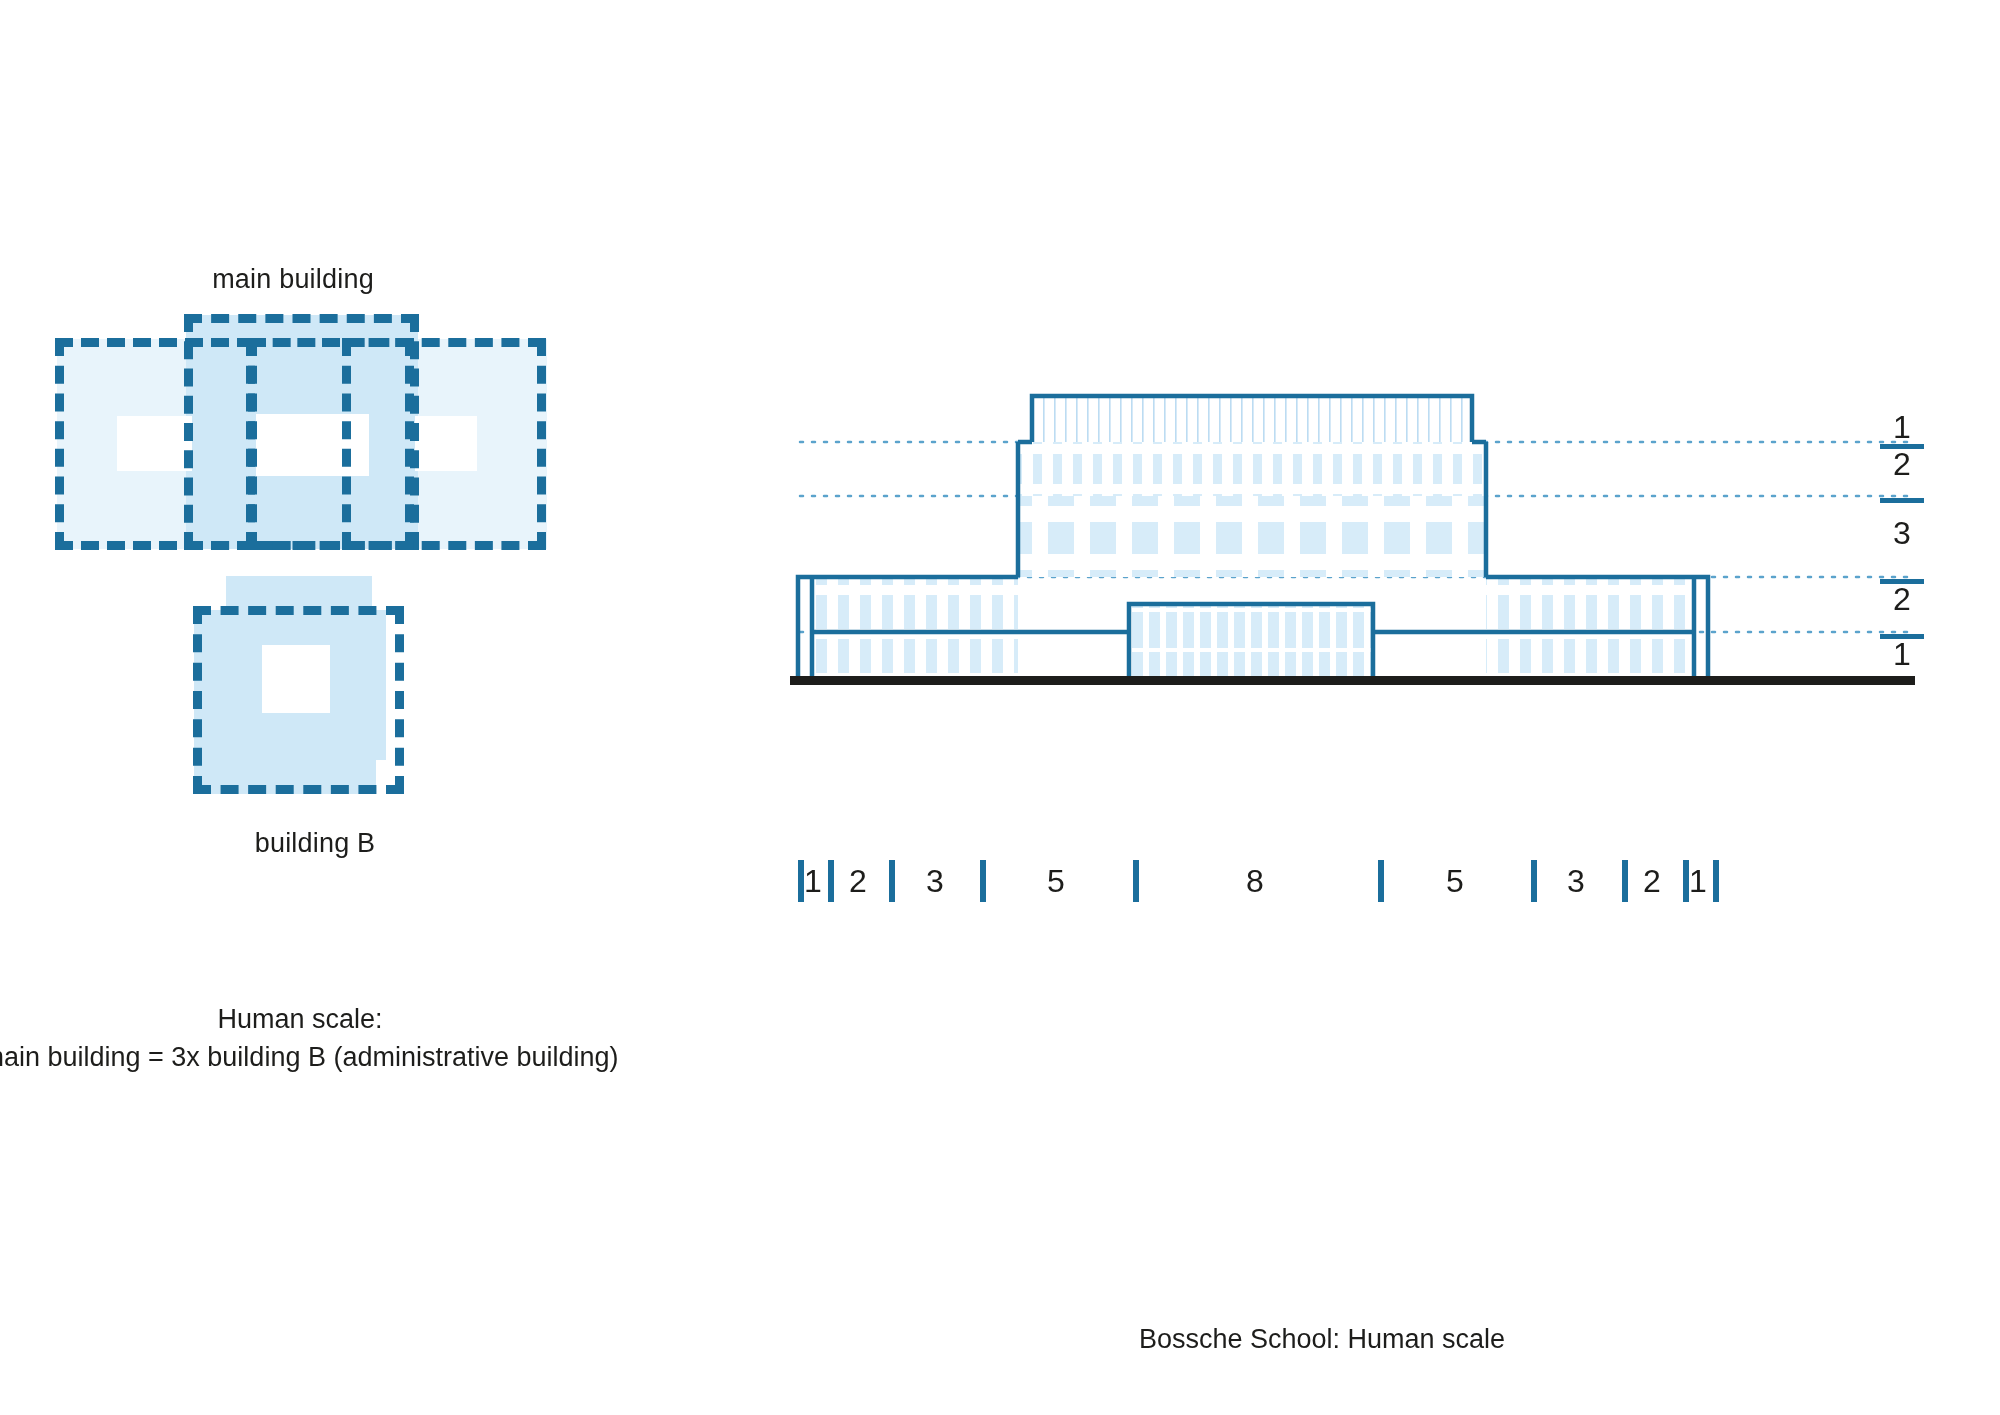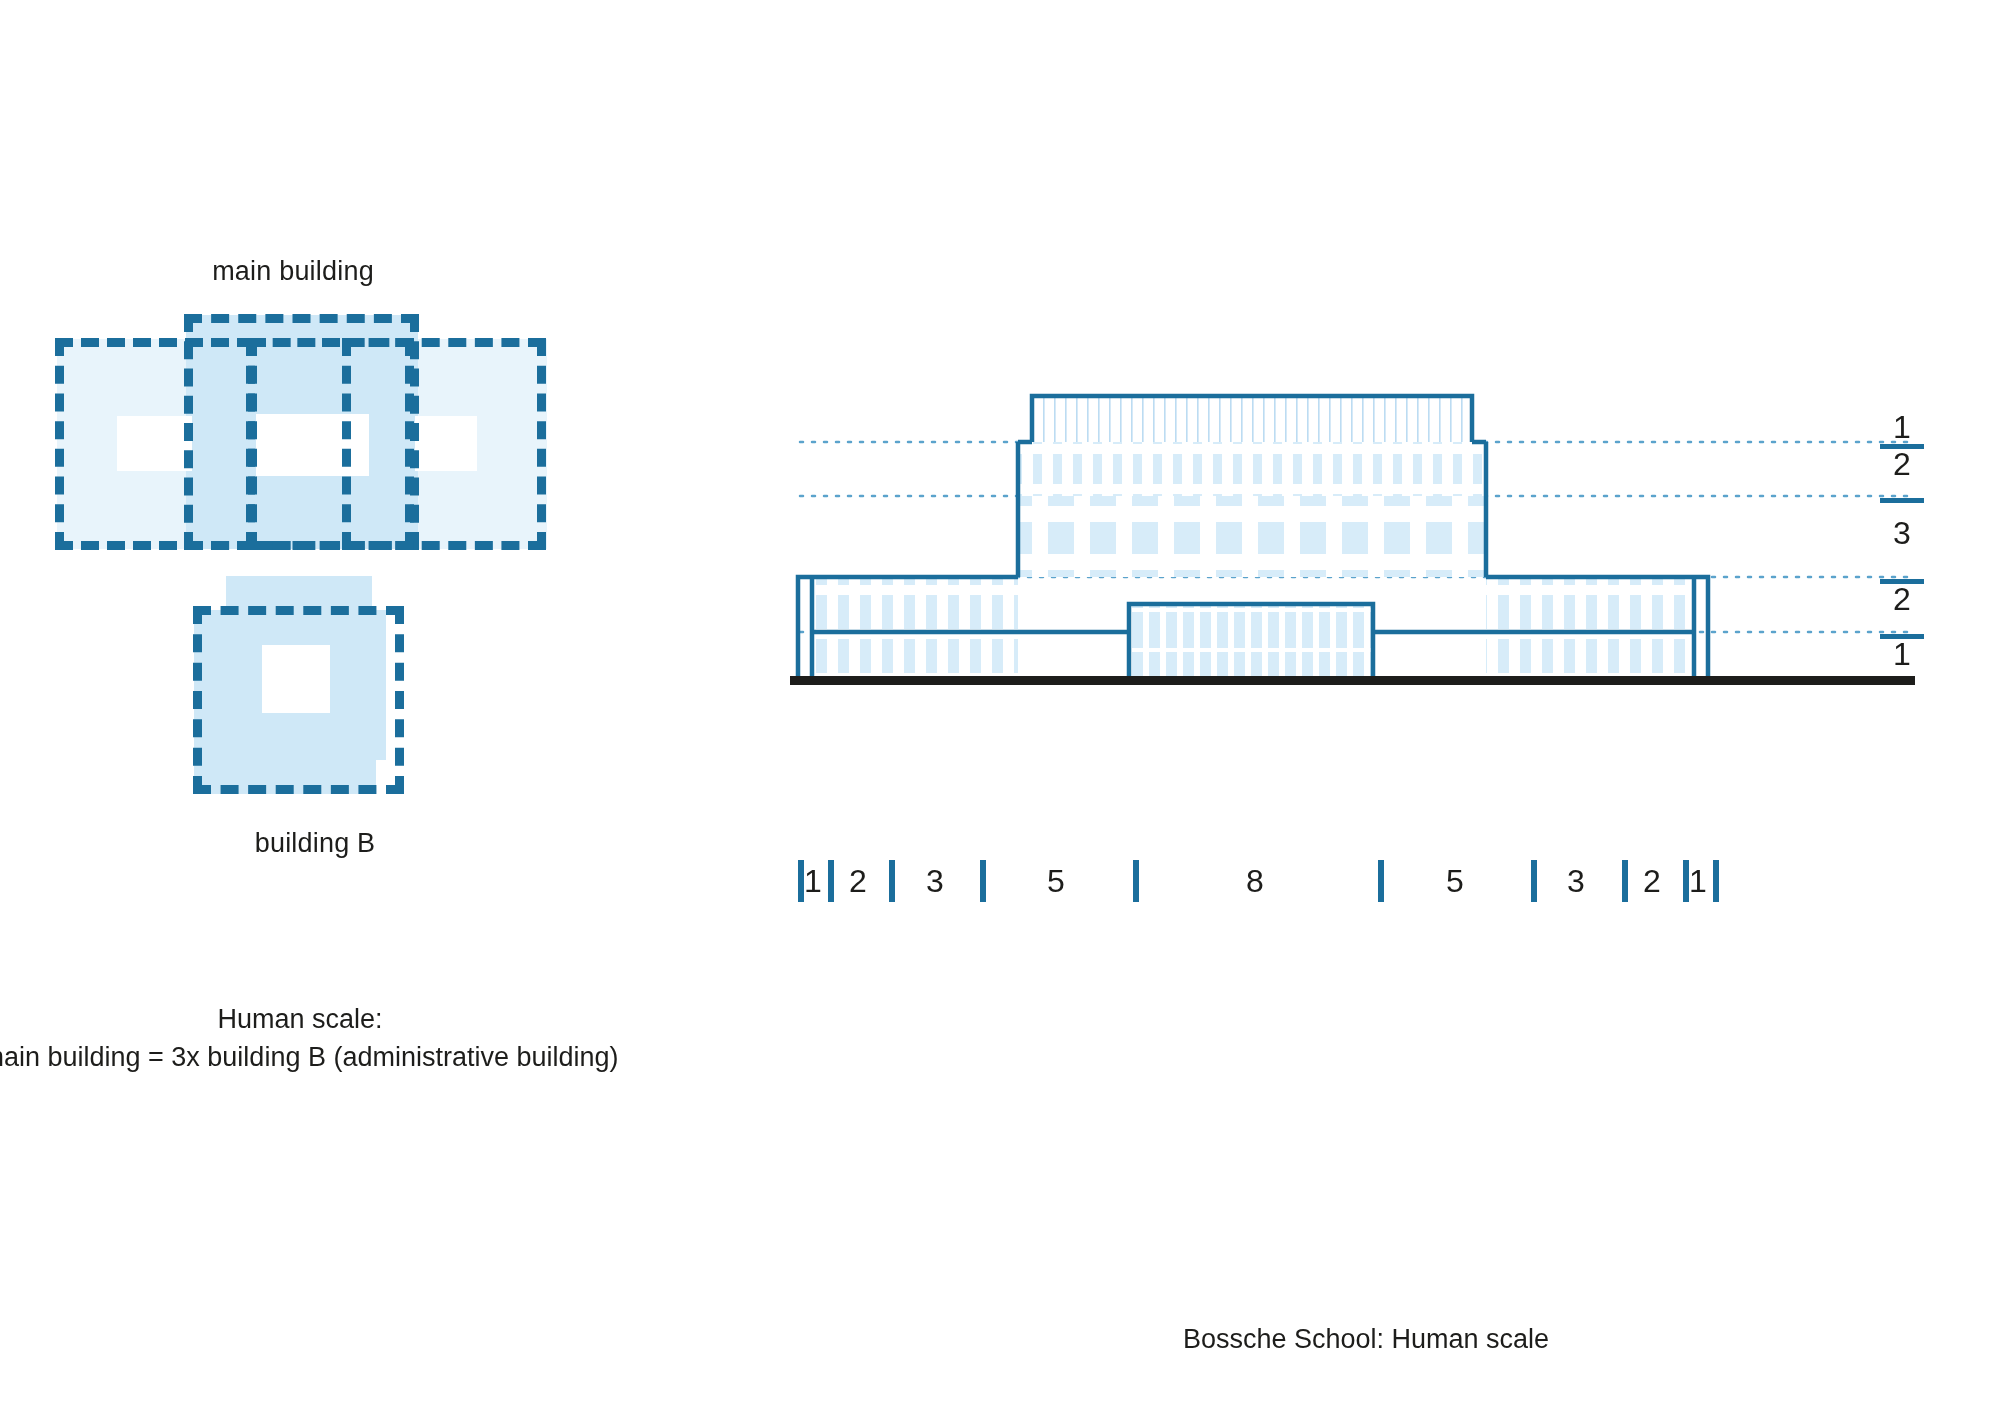--- a/index.html
+++ b/index.html
@@ -119,21 +119,21 @@
     line-height: 42px;
   }
 </style>
 </head>
 <body>
 
 <div class="canvas">
 
   <div id="plan-diagram">
 
-    <div class="label" style="left:293px; top:256px; transform:translateX(-50%);">main building</div>
+    <div class="label" style="left:293px; top:264px; transform:translateX(-50%);">main building</div>
 
     <div class="plan-fill pale" style="left:57px; top:339px; width:248px; height:210px;"></div>
     <div class="plan-fill pale" style="left:305px; top:339px; width:133px; height:210px;"></div>
     <div class="plan-fill pale" style="left:410px; top:339px; width:137px; height:210px;"></div>
 
     <div class="plan-fill" style="left:186px; top:315px; width:232px; height:234px;"></div>
 
     <div class="plan-hole" style="left:117px; top:416px; width:75px; height:55px;"></div>
     <div class="plan-hole" style="left:256px; top:414px; width:113px; height:62px;"></div>
     <div class="plan-hole" style="left:415px; top:416px; width:62px; height:55px;"></div>
@@ -273,17 +273,17 @@
     <div class="hr-num" style="left:68px;">2</div>
     <div class="hr-num" style="left:145px;">3</div>
     <div class="hr-num" style="left:266px;">5</div>
     <div class="hr-num" style="left:465px;">8</div>
     <div class="hr-num" style="left:665px;">5</div>
     <div class="hr-num" style="left:786px;">3</div>
     <div class="hr-num" style="left:862px;">2</div>
     <div class="hr-num" style="left:908px;">1</div>
   </div>
 
-  <div class="caption" style="left:1366px; top:1320px; transform:translateX(-50%);text-align:center;">
+  <div class="caption" style="left:1322px; top:1320px; transform:translateX(-50%);text-align:center;">
     <div>Bossche School: Human scale</div>
   </div>
 
 </div>
 
 </body></html>

